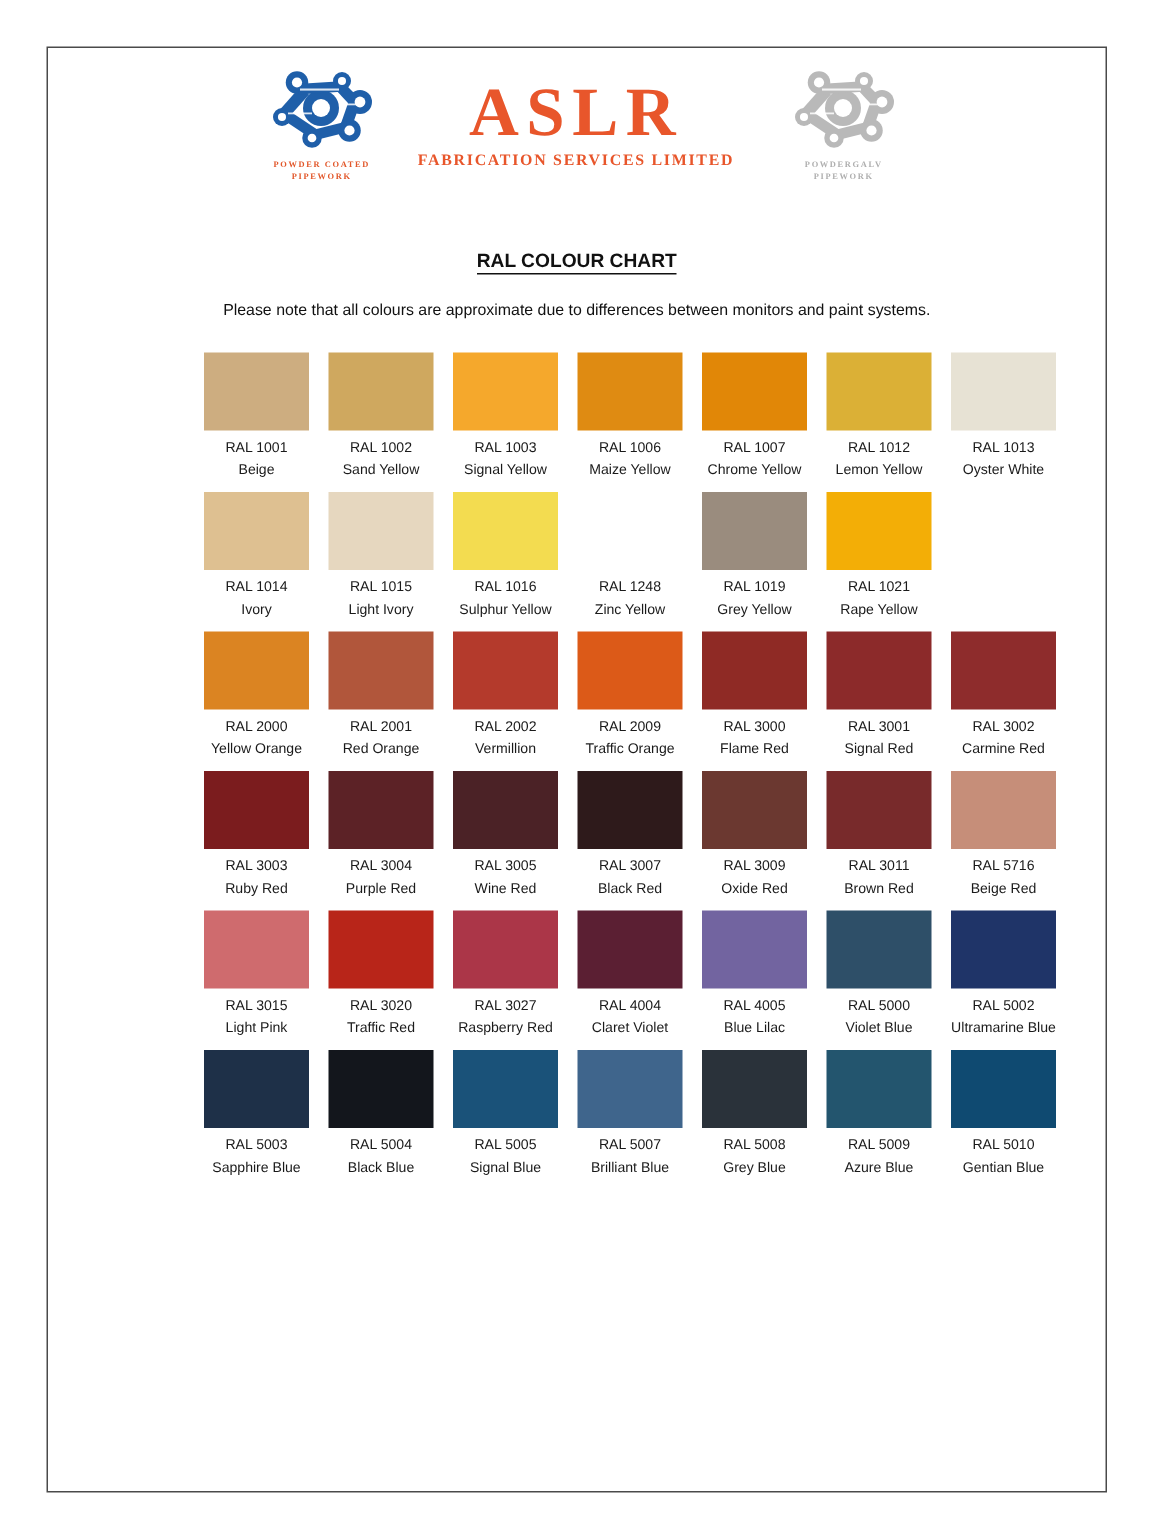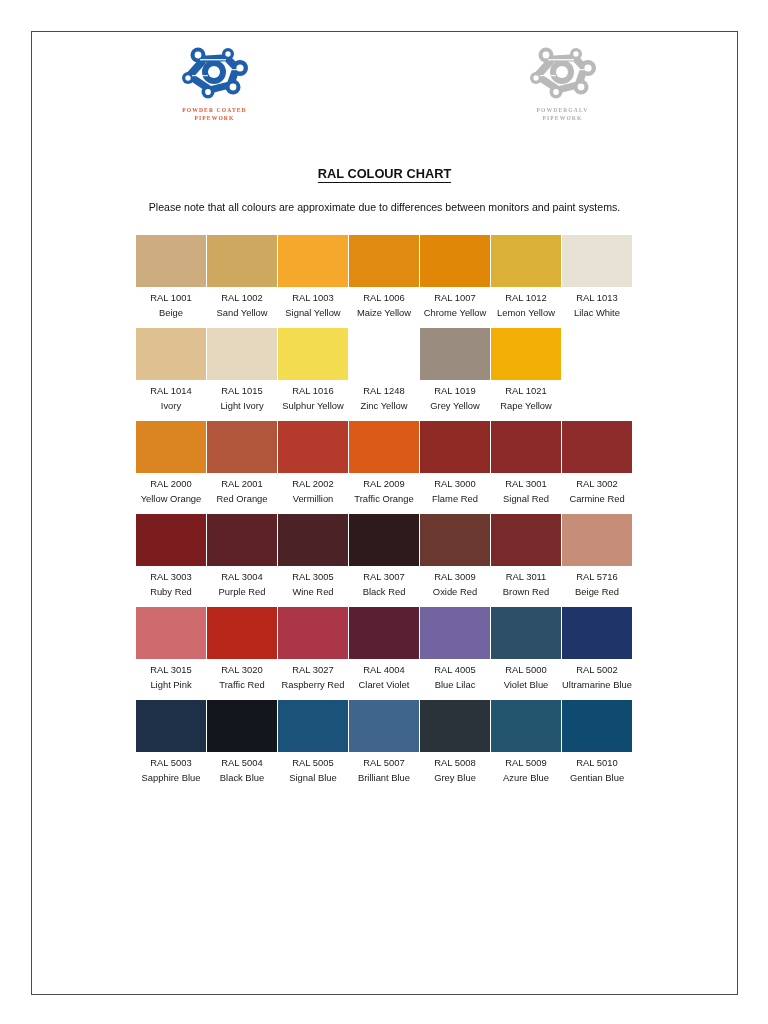--- a/index.html
+++ b/index.html
@@ -115,21 +115,21 @@
   }
 
   
   .grid {
     margin-top: 22px;
     padding-left: 104px;
     padding-right: 72px;
   }
   .swatch-row {
     display: flex;
-    gap: 1px;
+    gap: 13px;
     margin-bottom: 8px;
   }
   .cell {
     width: 70px;
     flex: 0 0 70px;
   }
   .swatch {
     height: 52px;
     width: 100%;
     box-sizing: border-box;
@@ -186,20 +186,24 @@
               <rect x="56" y="27" width="14" height="1.2" opacity="0.85"></rect>
             </g>
           </svg>
         </div>
         <div class="logo-tagline tag-orange">
           <span>POWDER COATED</span><br>
           <span>PIPEWORK</span>
         </div>
       </div>
 
+      <div class="logo-block logo-mid">
+        <div class="aslr-word">ASLR</div>
+        <div class="aslr-sub">FABRICATION SERVICES LIMITED</div>
+      </div>
 
       <div class="logo-block logo-right">
         <div class="logo-mark">
           <svg width="90" height="62" viewBox="0 0 90 62" aria-hidden="true">
             <g fill="#B9B9B9">
               <circle cx="44" cy="30" r="12"></circle>
               <circle cx="28" cy="13" r="7.5"></circle>
               <circle cx="58" cy="12" r="6"></circle>
               <circle cx="70" cy="26" r="8"></circle>
               <circle cx="63" cy="45" r="7.5"></circle>
@@ -280,21 +284,21 @@
             <div class="swatch" style="background: rgb(219, 176, 54);"></div>
             <div class="cell-label">
               <span class="code">RAL 1012</span>
               <span class="name">Lemon Yellow</span>
             </div>
           </div>
           <div class="cell">
             <div class="swatch" style="background: rgb(231, 226, 212);"></div>
             <div class="cell-label">
               <span class="code">RAL 1013</span>
-              <span class="name">Lilac White</span>
+              <span class="name">Oyster White</span>
             </div>
           </div>
         </div>
         <div class="swatch-row">
           <div class="cell">
             <div class="swatch" style="background: rgb(222, 192, 145);"></div>
             <div class="cell-label">
               <span class="code">RAL 1014</span>
               <span class="name">Ivory</span>
             </div>

